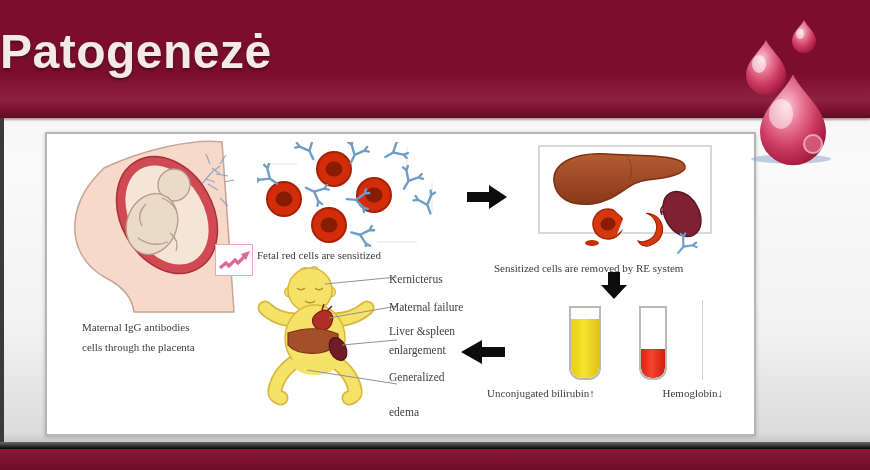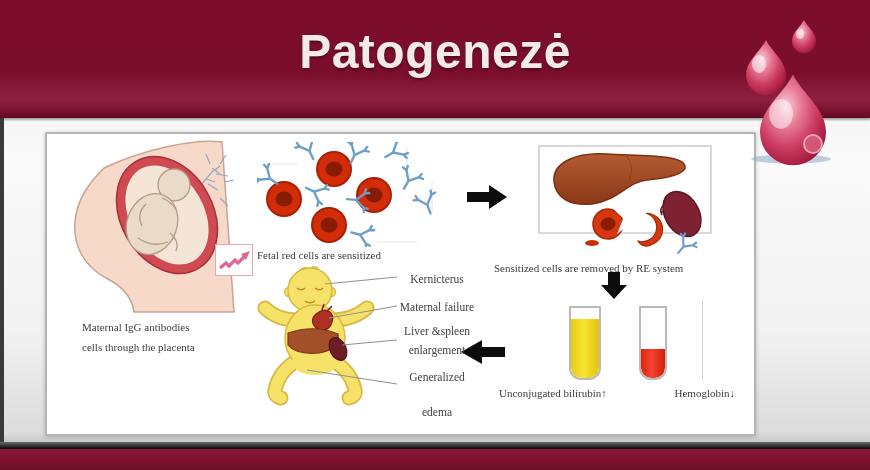--- a/index.html
+++ b/index.html
@@ -9,21 +9,21 @@
     font-family:"Liberation Serif",serif;
   }
   .abs{position:absolute;}
   
   .header{
     left:0;top:0;width:870px;height:118px;
     background:linear-gradient(180deg,#7c0e2c 0%,#7b0e2c 62%,#8e2143 84%,#7b1230 93%,#620a23 100%);
     box-shadow:0 2px 2px rgba(0,0,0,.35);
   }
   .title{
-    left:0;top:24px;width:870px;text-align:center;
+    left:0;top:24px;width:870px;
     font-family:"Liberation Sans",sans-serif;font-weight:bold;font-size:48px;
     color:#f2eae5;letter-spacing:.5px;text-shadow:0 2px 3px rgba(0,0,0,.35);
   }
   .left-edge{left:0;top:118px;width:4px;height:330px;background:#3a3a3a;}
   
   .footer-line{left:0;top:442px;width:870px;height:7px;background:linear-gradient(180deg,#6a6a6a,#050505);}
   .footer-bar{
     left:0;top:449px;width:870px;height:21px;
     background:linear-gradient(180deg,#8a1737,#6f0d28);
   }
@@ -34,23 +34,23 @@
   
   .content-box{
     left:45px;top:132px;width:707px;height:300px;
     background:#ffffff;border:2px solid #b5b5b5;border-radius:1px;
     box-shadow:0 1px 4px rgba(0,0,0,.22);
   }
   .cap{color:#3d3d3d;font-size:11px;line-height:14px;text-align:left;}
   .maternal-cap{left:35px;top:183px;width:190px;line-height:20px;}
   .fetal-cap{left:210px;top:114px;width:190px;}
   .re-cap{left:447px;top:127px;width:230px;}
-  .tube-cap-row{left:452px;top:253px;width:236px;display:flex;justify-content:space-between;color:#3d3d3d;font-size:11px;}
-  
-  .baby-label{left:342px;width:96px;text-align:center;color:#3f3f3f;font-size:11.5px;line-height:13px;}
+  .tube-cap-row{left:440px;top:253px;width:236px;display:flex;justify-content:space-between;color:#3d3d3d;font-size:11px;}
+  
+  .baby-label{left:342px;width:96px;color:#3f3f3f;font-size:11.5px;line-height:13px;}
   
   .tube{background:#ffffff;border:2px solid #b9b9b9;border-radius:0 0 12px 12px;overflow:hidden;}
   .tube-yellow{left:522px;top:172px;width:28px;height:70px;}
   .tube-red{left:592px;top:172px;width:24px;height:70px;}
   .liquid{position:absolute;left:0;right:0;bottom:0;border-radius:0 0 10px 10px;}
   .liquid-yellow{height:84%;background:linear-gradient(90deg,#e8cd12,#f6e332 45%,#e0c40e);}
   .liquid-red{height:42%;background:linear-gradient(90deg,#dd2410,#f54330 45%,#d21e0c);}
   .tube-divider{left:655px;top:166px;width:1px;height:80px;background:#d2d2d2;}
   
   .placenta-arrow-box{left:168px;top:110px;width:36px;height:30px;background:#fff;border:1px solid #e9a6b8;}

